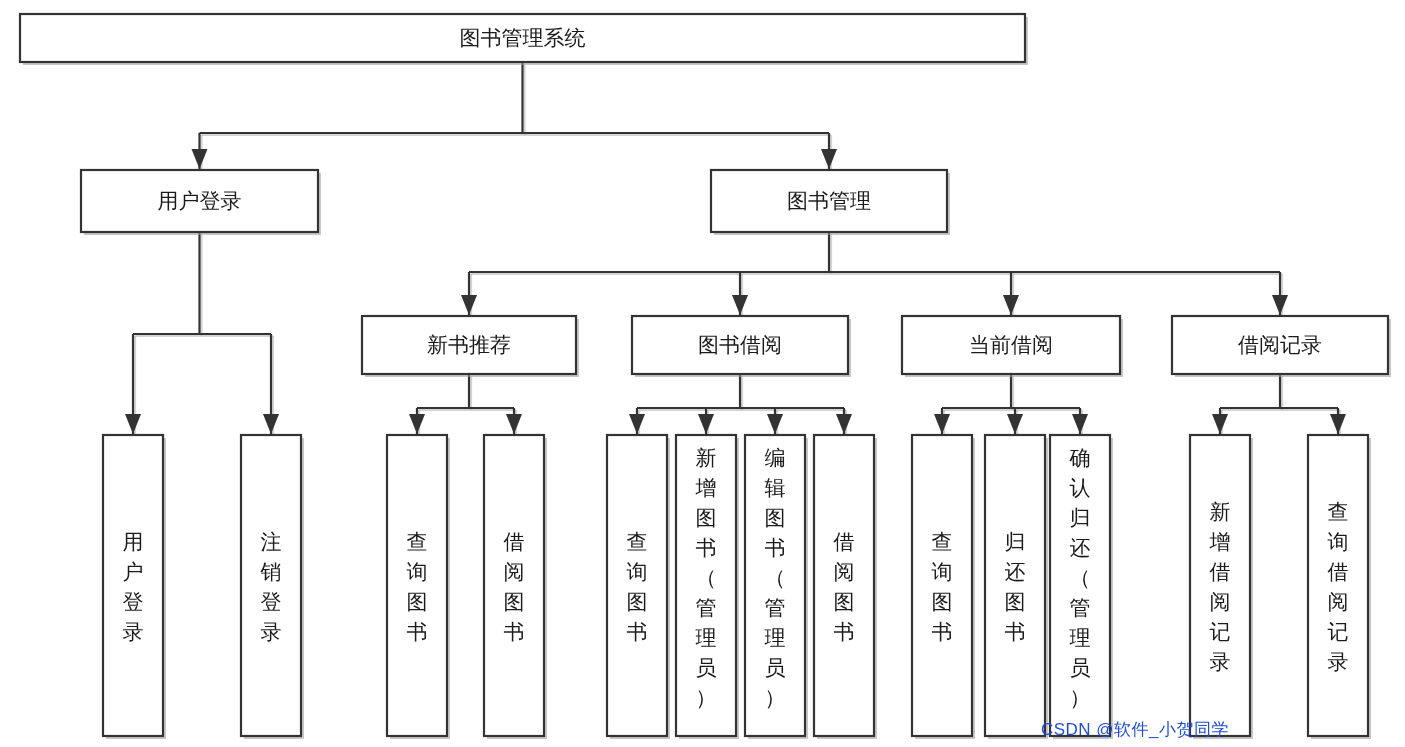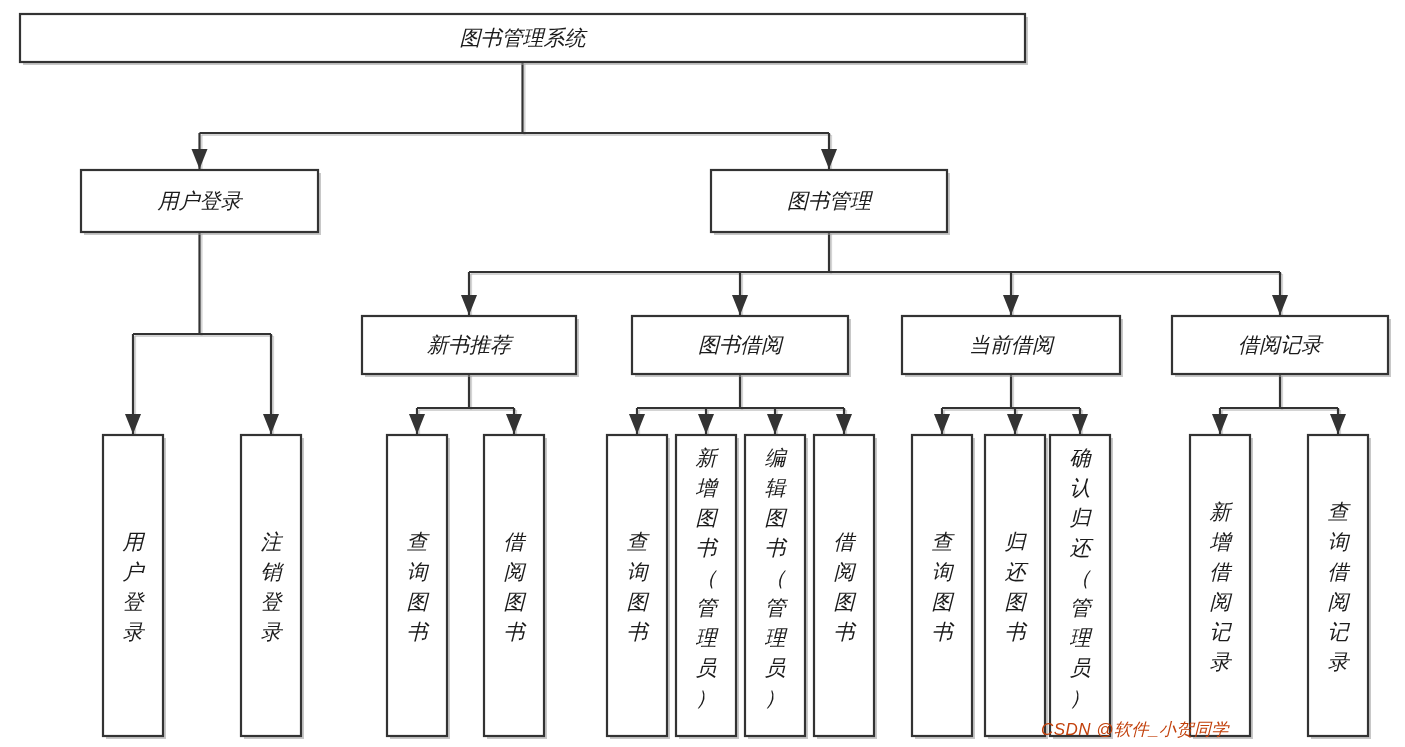--- a/index.html
+++ b/index.html
@@ -1,28 +1,28 @@
 <!DOCTYPE html>
 <html><head>
 <meta charset="utf-8">
 <style>
   html,body{margin:0;padding:0;background:#ffffff;}
   body{width:1405px;height:747px;overflow:hidden;font-family:"Liberation Sans","DejaVu Sans",sans-serif;}
-  #diagram-root{position:relative;width:1239px;height:747px;background:#ffffff;font-style:italic;}
+  #diagram-root{position:relative;width:1239px;height:747px;background:#ffffff;}
   svg#tree-canvas{position:absolute;left:0;top:0;width:1405px;height:747px;}
   .node-box{fill:#ffffff;stroke:#333333;stroke-width:2.2;}
   .node-shadow{fill:#9a9a9a;opacity:.55;}
   .connector{stroke:#333333;stroke-width:2.2;fill:none;stroke-linecap:butt;}
   .connector-shadow{stroke:#b0b0b0;stroke-width:2.2;fill:none;opacity:.55;}
   .arrow-head{fill:#333333;}
   .node-label{font-family:"Liberation Sans","DejaVu Sans",sans-serif;font-size:21px;fill:#1b1b1b;
     dominant-baseline:middle;text-anchor:middle;}
   .node-label-vertical{font-family:"Liberation Sans","DejaVu Sans",sans-serif;font-size:21px;fill:#1b1b1b;
     text-anchor:middle;}
-  .watermark{position:absolute;right:10px;bottom:6px;font-size:17px;color:#c2410c;
+  .watermark{position:absolute;right:10px;bottom:6px;font-size:17px;color:#1d4ed8;
     font-family:"Liberation Sans","DejaVu Sans",sans-serif;letter-spacing:.5px;white-space:nowrap;}
 </style>
 </head>
 <body>
 
 <div id="diagram-root">
   <svg id="tree-canvas" viewBox="0 0 1405 747">
     <g id="connector-layer">
         <line x1="524.5" y1="64" x2="524.5" y2="135" class="connector-shadow"></line>
         <line x1="522.5" y1="62" x2="522.5" y2="133" class="connector"></line>

